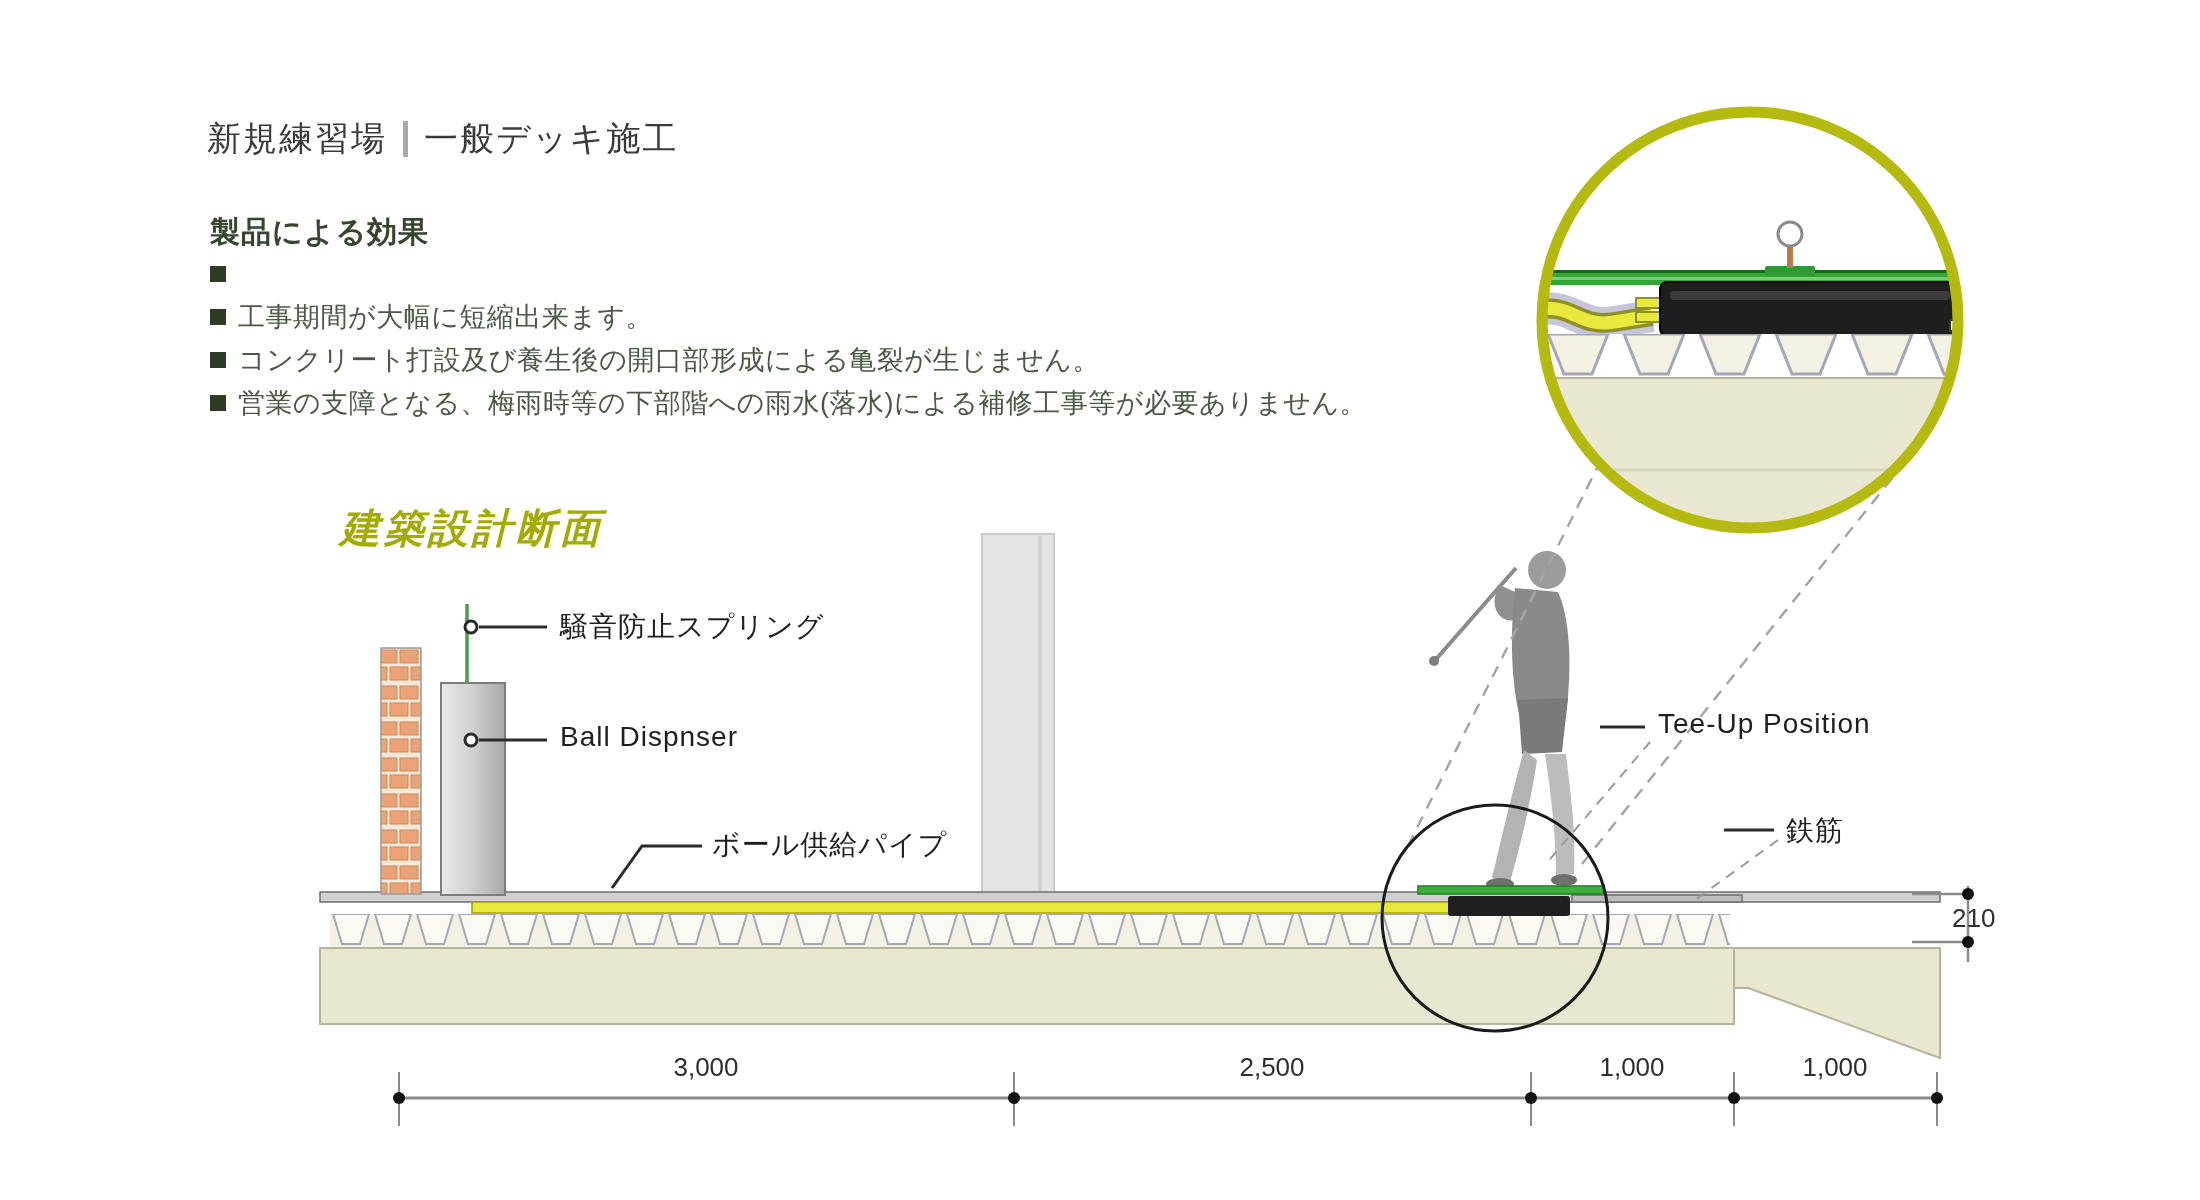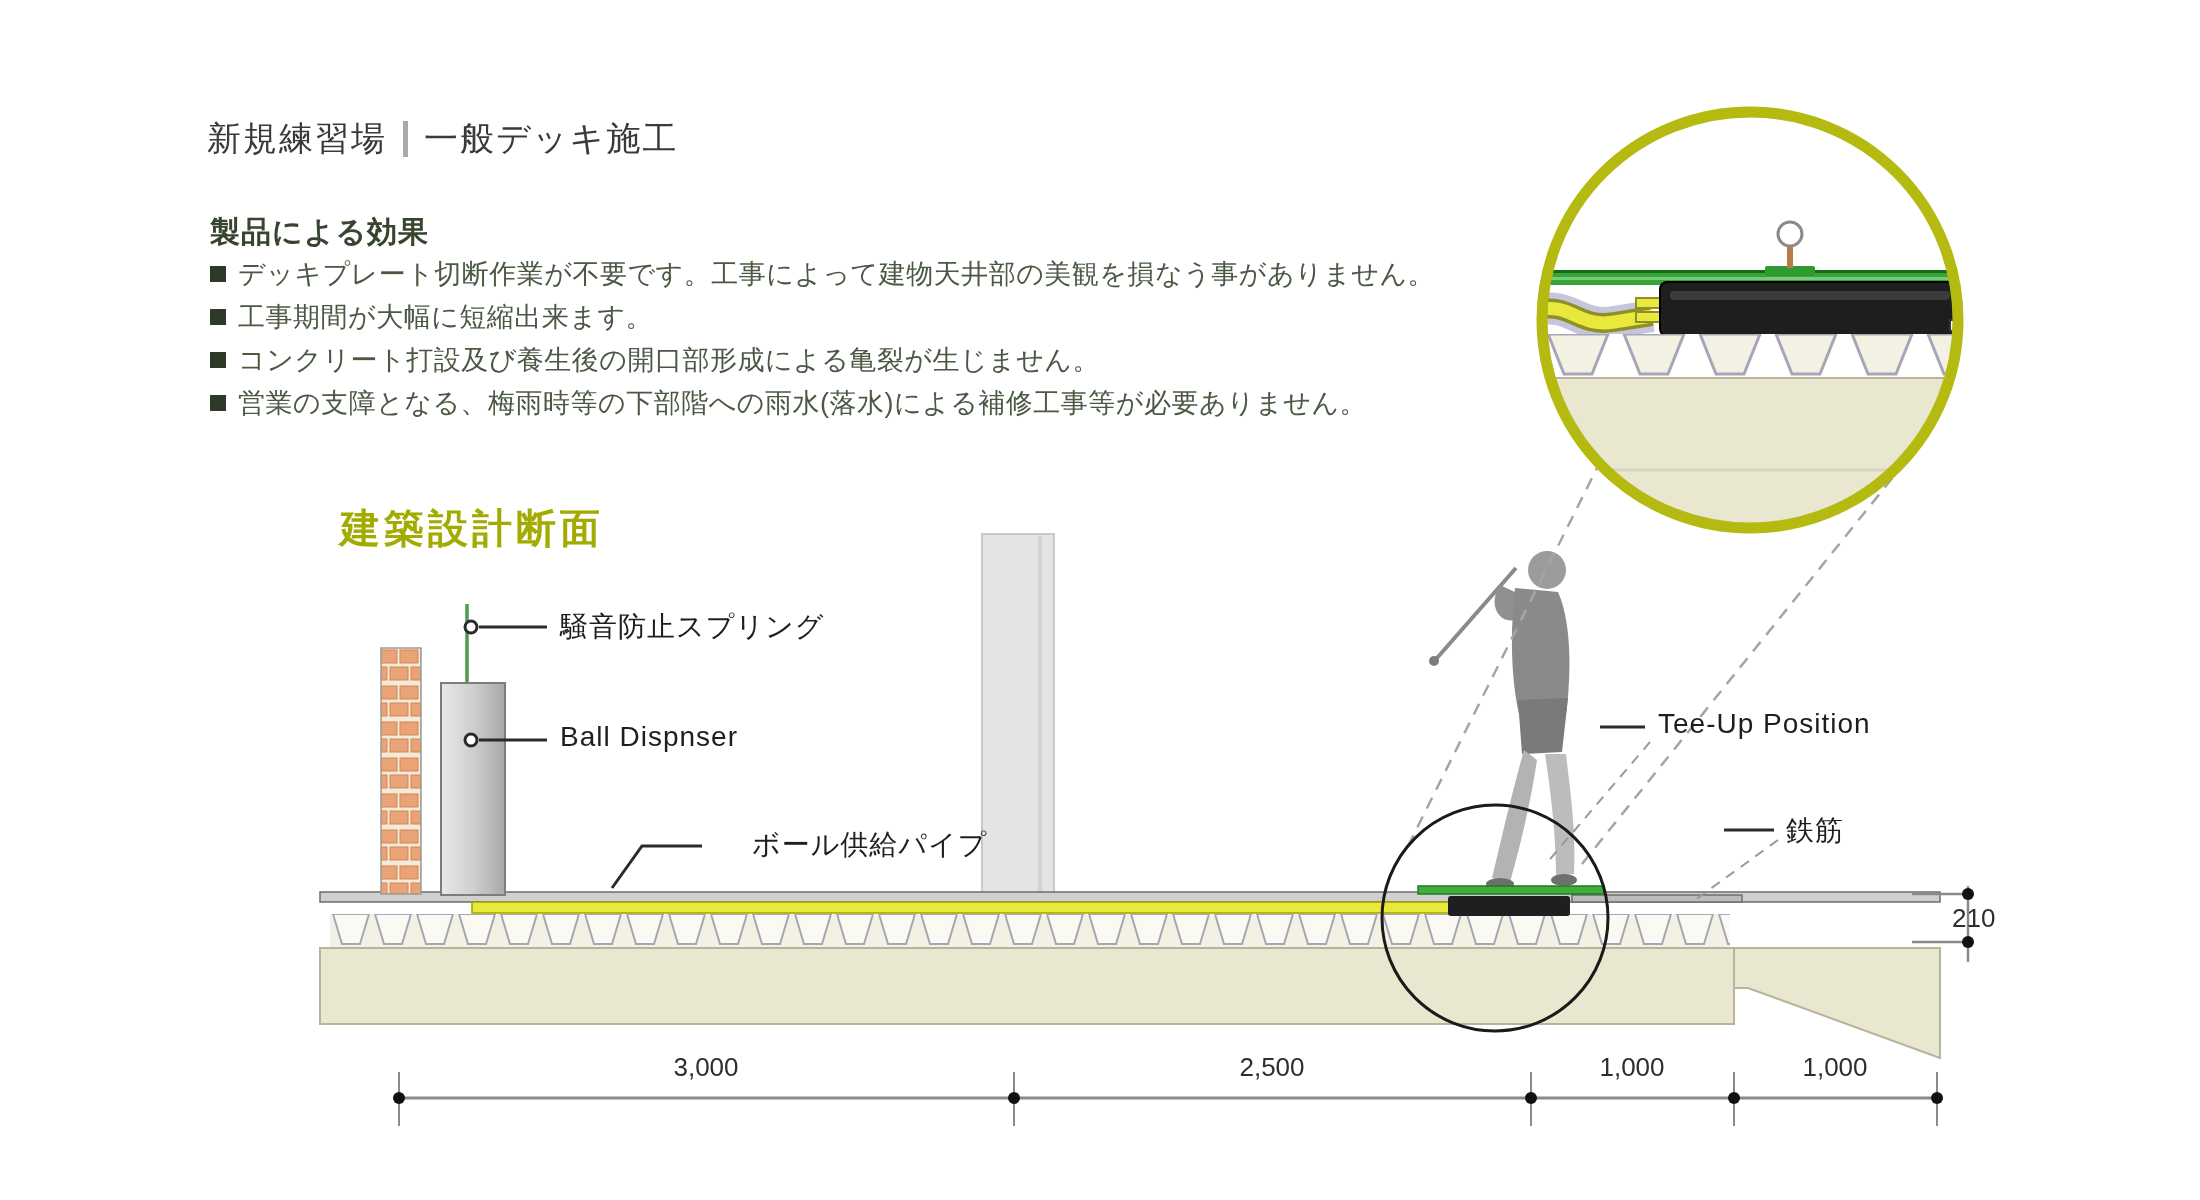--- a/index.html
+++ b/index.html
@@ -26,21 +26,21 @@
   .effects-list li{
     display:flex;align-items:center;height:43px;font-size:27px;color:#4b5944;
     letter-spacing:0.5px;
   }
   .bullet-sq{
     display:inline-block;width:16px;height:16px;background:#2c3a26;
     margin-right:12px;flex:0 0 auto;
   }
   .section-label{
     left:340px;top:501px;font-size:40px;font-weight:bold;color:#a4ab00;
-    letter-spacing:4px;z-index:3;
+    letter-spacing:4px;z-index:3;font-style:italic;
   }
   .callout{
     font-size:28px;color:#1e1e1e;z-index:3;white-space:nowrap;letter-spacing:1px;
   }
   .dim-text{
     font-size:26px;color:#2e2e2e;z-index:3;white-space:nowrap;
   }
   .dim-span{width:120px;text-align:center;}
   svg{position:absolute;left:0;top:0;z-index:1;}
 </style>
@@ -205,41 +205,40 @@
   <span>新規練習場</span>
   <span class="title-divider"></span>
   <span>一般デッキ施工</span>
 </div>
 
 <div class="abs effects-heading">製品による効果</div>
 
 <ul class="abs effects-list">
   <li>
     <span class="bullet-sq"></span>
-    <span>デッキプレート切断作業が不要です。工事によって建物天井部の美観を損なう事がありません。</span>
   </li>
   <li>
     <span class="bullet-sq"></span>
     <span>工事期間が大幅に短縮出来ます。</span>
   </li>
   <li>
     <span class="bullet-sq"></span>
     <span>コンクリート打設及び養生後の開口部形成による亀裂が生じません。</span>
   </li>
   <li>
     <span class="bullet-sq"></span>
     <span>営業の支障となる、梅雨時等の下部階への雨水(落水)による補修工事等が必要ありません。</span>
   </li>
 </ul>
 
 <div class="abs section-label">建築設計断面</div>
 
 <div class="abs callout" style="left:560px;top:608px;">騒音防止スプリング</div>
 <div class="abs callout" style="left:560px;top:721px;text-align:center;">Ball Dispnser</div>
-<div class="abs callout" style="left:752px;top:826px;">ボール供給パイプ</div>
+<div class="abs callout" style="left:712px;top:826px;">ボール供給パイプ</div>
 <div class="abs callout" style="left:1658px;top:708px;">Tee-Up Position</div>
 <div class="abs callout" style="left:1786px;top:812px;">鉄筋</div>
 
 <div class="abs dim-text" style="left:1952px;top:903px;">210</div>
 <div class="abs dim-text dim-span" style="left:646px;top:1052px;">3,000</div>
 <div class="abs dim-text dim-span" style="left:1212px;top:1052px;">2,500</div>
 <div class="abs dim-text dim-span" style="left:1572px;top:1052px;">1,000</div>
 <div class="abs dim-text dim-span" style="left:1775px;top:1052px;">1,000</div>
 
 </body></html>

